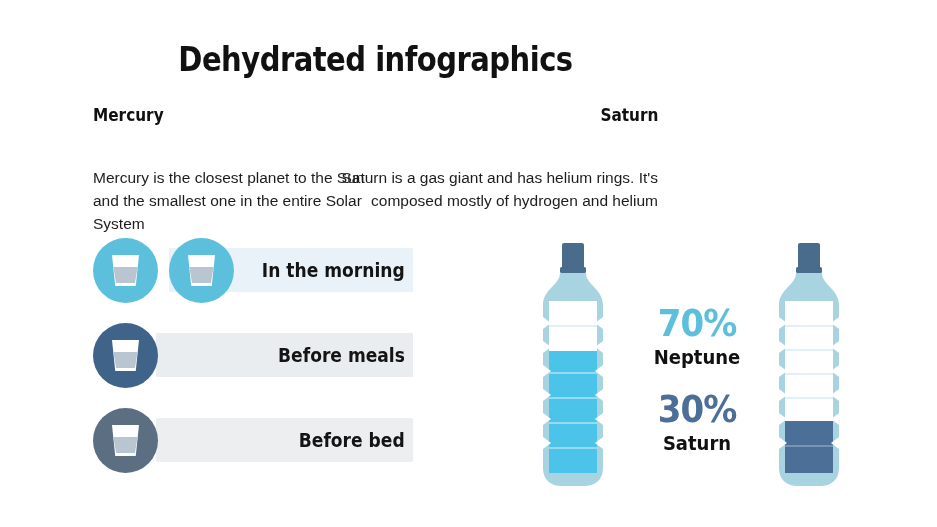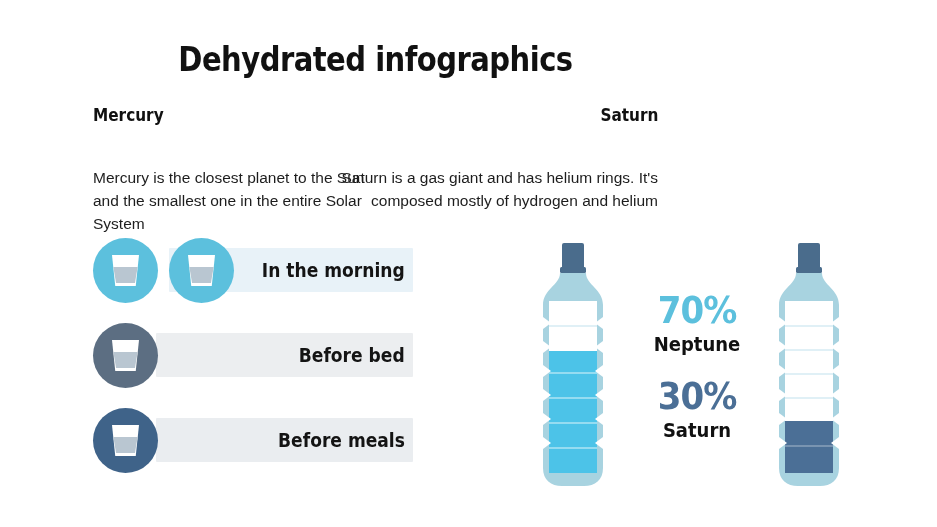--- a/index.html
+++ b/index.html
@@ -121,21 +121,21 @@
     width:86px; height:245px;
   }
   #bottle-neptune { left:530px; top:243px; }
   #bottle-saturn  { left:766px; top:243px; }
 
   .bottle svg { width:100%; height:100%; display:block; }
 
   
   #stats {
     position:absolute;
-    left:637px; top:292px;
+    left:637px; top:305px;
     width:120px;
     text-align:center;
   }
   .stat { margin-bottom:22px; }
   .stat-pct {
     font-family:"DejaVu Sans", sans-serif;
     font-weight:bold;
     font-size:37px;
     line-height:1.0;
     letter-spacing:-1px;
@@ -178,40 +178,40 @@
       </div>
       <div class="circle light c-b">
         <div class="glass">
           <div class="body"></div>
             <div class="water"></div>
         </div>
       </div>
       <div class="sched-label">In the morning</div>
     </div>
 
+    <div class="sched-row r2">
+      <div class="sched-bar"></div>
+      <div class="circle dark c-a">
+        <div class="glass">
+          <div class="body"></div>
+            <div class="water"></div>
+        </div>
+      </div>
+      <div class="sched-label">Before meals</div>
+    </div>
+
     <div class="sched-row r3">
       <div class="sched-bar"></div>
       <div class="circle slate c-a">
         <div class="glass">
           <div class="body"></div>
             <div class="water"></div>
         </div>
       </div>
       <div class="sched-label">Before bed</div>
-    </div>
-
-    <div class="sched-row r2">
-      <div class="sched-bar"></div>
-      <div class="circle dark c-a">
-        <div class="glass">
-          <div class="body"></div>
-            <div class="water"></div>
-        </div>
-      </div>
-      <div class="sched-label">Before meals</div>
     </div>
 
   </div>
 
   <div id="bottles">
 
     <div class="bottle" id="bottle-neptune">
       <svg viewBox="0 0 86 245" xmlns="http://www.w3.org/2000/svg">
         <defs>
           <clipPath id="clipN">

